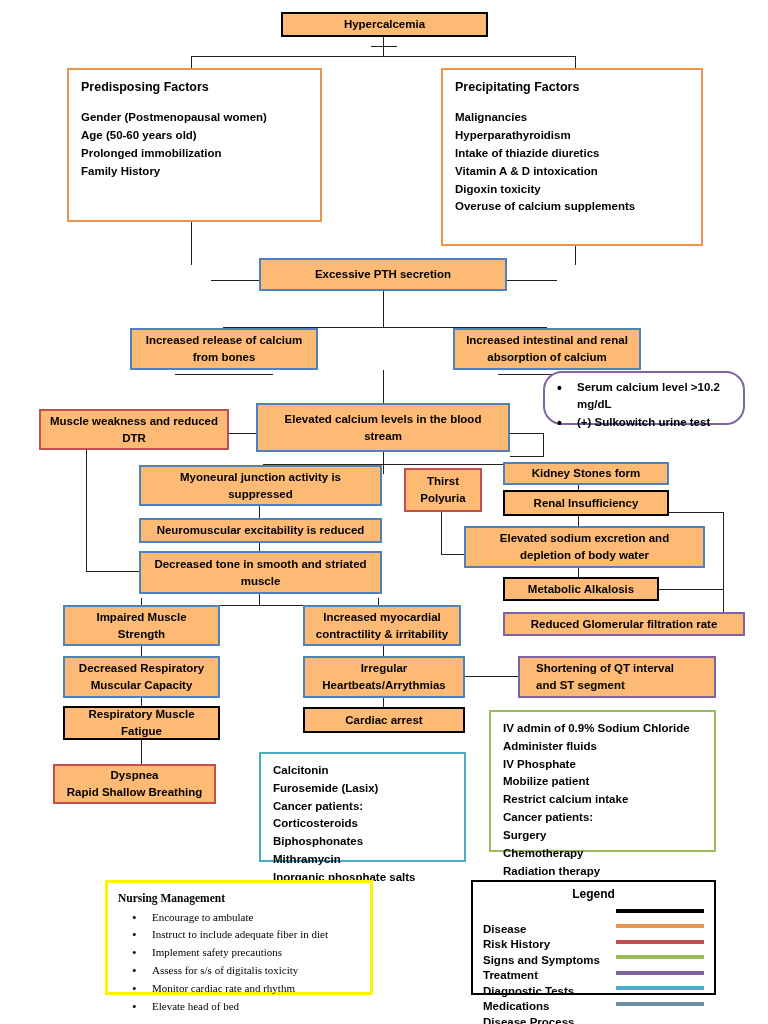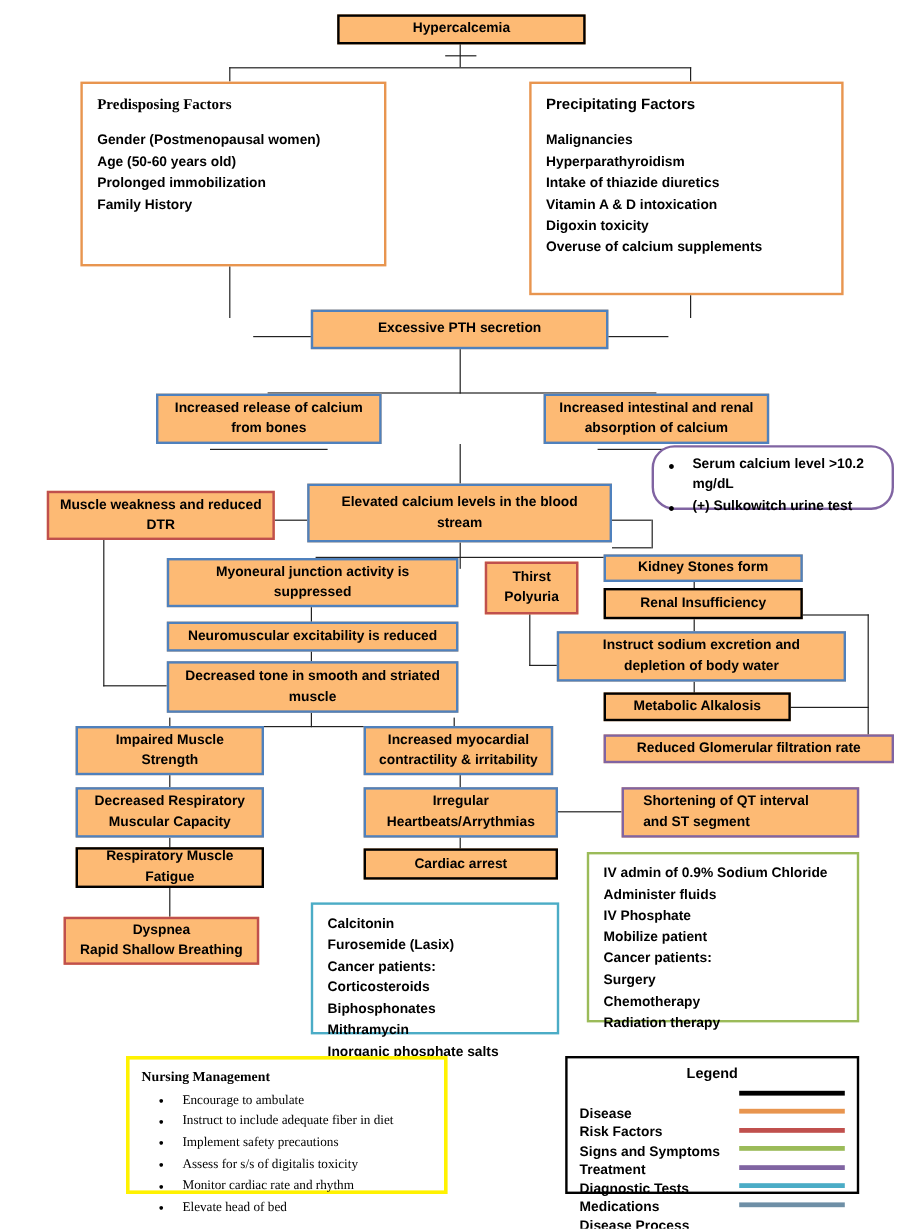--- a/index.html
+++ b/index.html
@@ -208,21 +208,21 @@
   <div class="line v dark" style="left:383px; top:645px; height:13px;"></div>
   <div class="line v dark" style="left:383px; top:697px; height:11px;"></div>
 
   <div class="line h dark" style="left:465px; top:676px; width:53px;"></div>
 
   <div class="box b-disease" id="title-box" style="left:281px; top:12px; width:207px; height:25px;">
     <span class="ln">Hypercalcemia</span>
   </div>
 
   <div class="listbox b-risk" id="predisposing-box" style="left:67px; top:68px; width:255px; height:154px;">
-    <span class="row" style="font-size:12.5px; display:block; margin-bottom:12px;font-family:Liberation Serif, serif;">Predisposing Factors</span>
+    <span class="row" style="font-size:12.5px; display:block; margin-bottom:12px;">Predisposing Factors</span>
     <span class="row">Gender (Postmenopausal women)</span>
     <span class="row">Age (50-60 years old)</span>
     <span class="row">Prolonged immobilization</span>
     <span class="row">Family History</span>
   </div>
 
   <div class="listbox b-risk" id="precipitating-box" style="left:441px; top:68px; width:262px; height:178px;">
     <span class="row" style="font-size:12.5px; display:block; margin-bottom:12px;">Precipitating Factors</span>
     <span class="row">Malignancies</span>
     <span class="row">Hyperparathyroidism</span>
@@ -284,21 +284,21 @@
 
   <div class="box b-process" style="left:503px; top:462px; width:166px; height:23px;">
     <span class="ln">Kidney Stones form</span>
   </div>
 
   <div class="box b-disease" style="left:503px; top:490px; width:166px; height:26px;">
     <span class="ln">Renal Insufficiency</span>
   </div>
 
   <div class="box b-process" style="left:464px; top:526px; width:241px; height:42px;">
-    <span class="ln">Instruct sodium excretion and</span>
+    <span class="ln">Elevated sodium excretion and</span>
     <span class="ln">depletion of body water</span>
   </div>
 
   <div class="box b-disease" style="left:503px; top:577px; width:156px; height:24px;">
     <span class="ln">Metabolic Alkalosis</span>
   </div>
 
   <div class="box b-diagnostic" style="left:503px; top:612px; width:242px; height:24px;">
     <span class="ln">Reduced Glomerular filtration rate</span>
   </div>
@@ -350,20 +350,21 @@
     <span class="row">Biphosphonates</span>
     <span class="row">Mithramycin</span>
     <span class="row">Inorganic phosphate salts</span>
   </div>
 
   <div class="listbox b-treatment" style="left:489px; top:710px; width:227px; height:142px;">
     <span class="row">IV admin of 0.9% Sodium Chloride</span>
     <span class="row">Administer fluids</span>
     <span class="row">IV Phosphate</span>
     <span class="row">Mobilize patient</span>
+    <span class="row">Restrict calcium intake</span>
     <span class="row">Cancer patients:</span>
     <span class="row">Surgery</span>
     <span class="row">Chemotherapy</span>
     <span class="row">Radiation therapy</span>
   </div>
 
   <div class="listbox b-nursing" id="nursing-box" style="left:105px; top:880px; width:268px; height:115px;">
     <span class="nm-title">Nursing Management</span>
     <ul class="bullets">
       <li>Encourage to ambulate</li>
@@ -375,21 +376,21 @@
     </ul>
   </div>
 
   <div id="legend-box" style="left:471px; top:880px; width:245px; height:115px;">
     <div id="legend-title">Legend</div>
     <div class="legend-row">
       <span class="legend-label">Disease</span>
       <span class="legend-swatch" style="background: rgb(0, 0, 0);"></span>
     </div>
     <div class="legend-row">
-      <span class="legend-label">Risk Factors</span>
+      <span class="legend-label">Risk History</span>
       <span class="legend-swatch" style="background: rgb(232, 149, 79);"></span>
     </div>
     <div class="legend-row">
       <span class="legend-label">Signs and Symptoms</span>
       <span class="legend-swatch" style="background: rgb(192, 80, 77);"></span>
     </div>
     <div class="legend-row">
       <span class="legend-label">Treatment</span>
       <span class="legend-swatch" style="background: rgb(155, 187, 89);"></span>
     </div>

